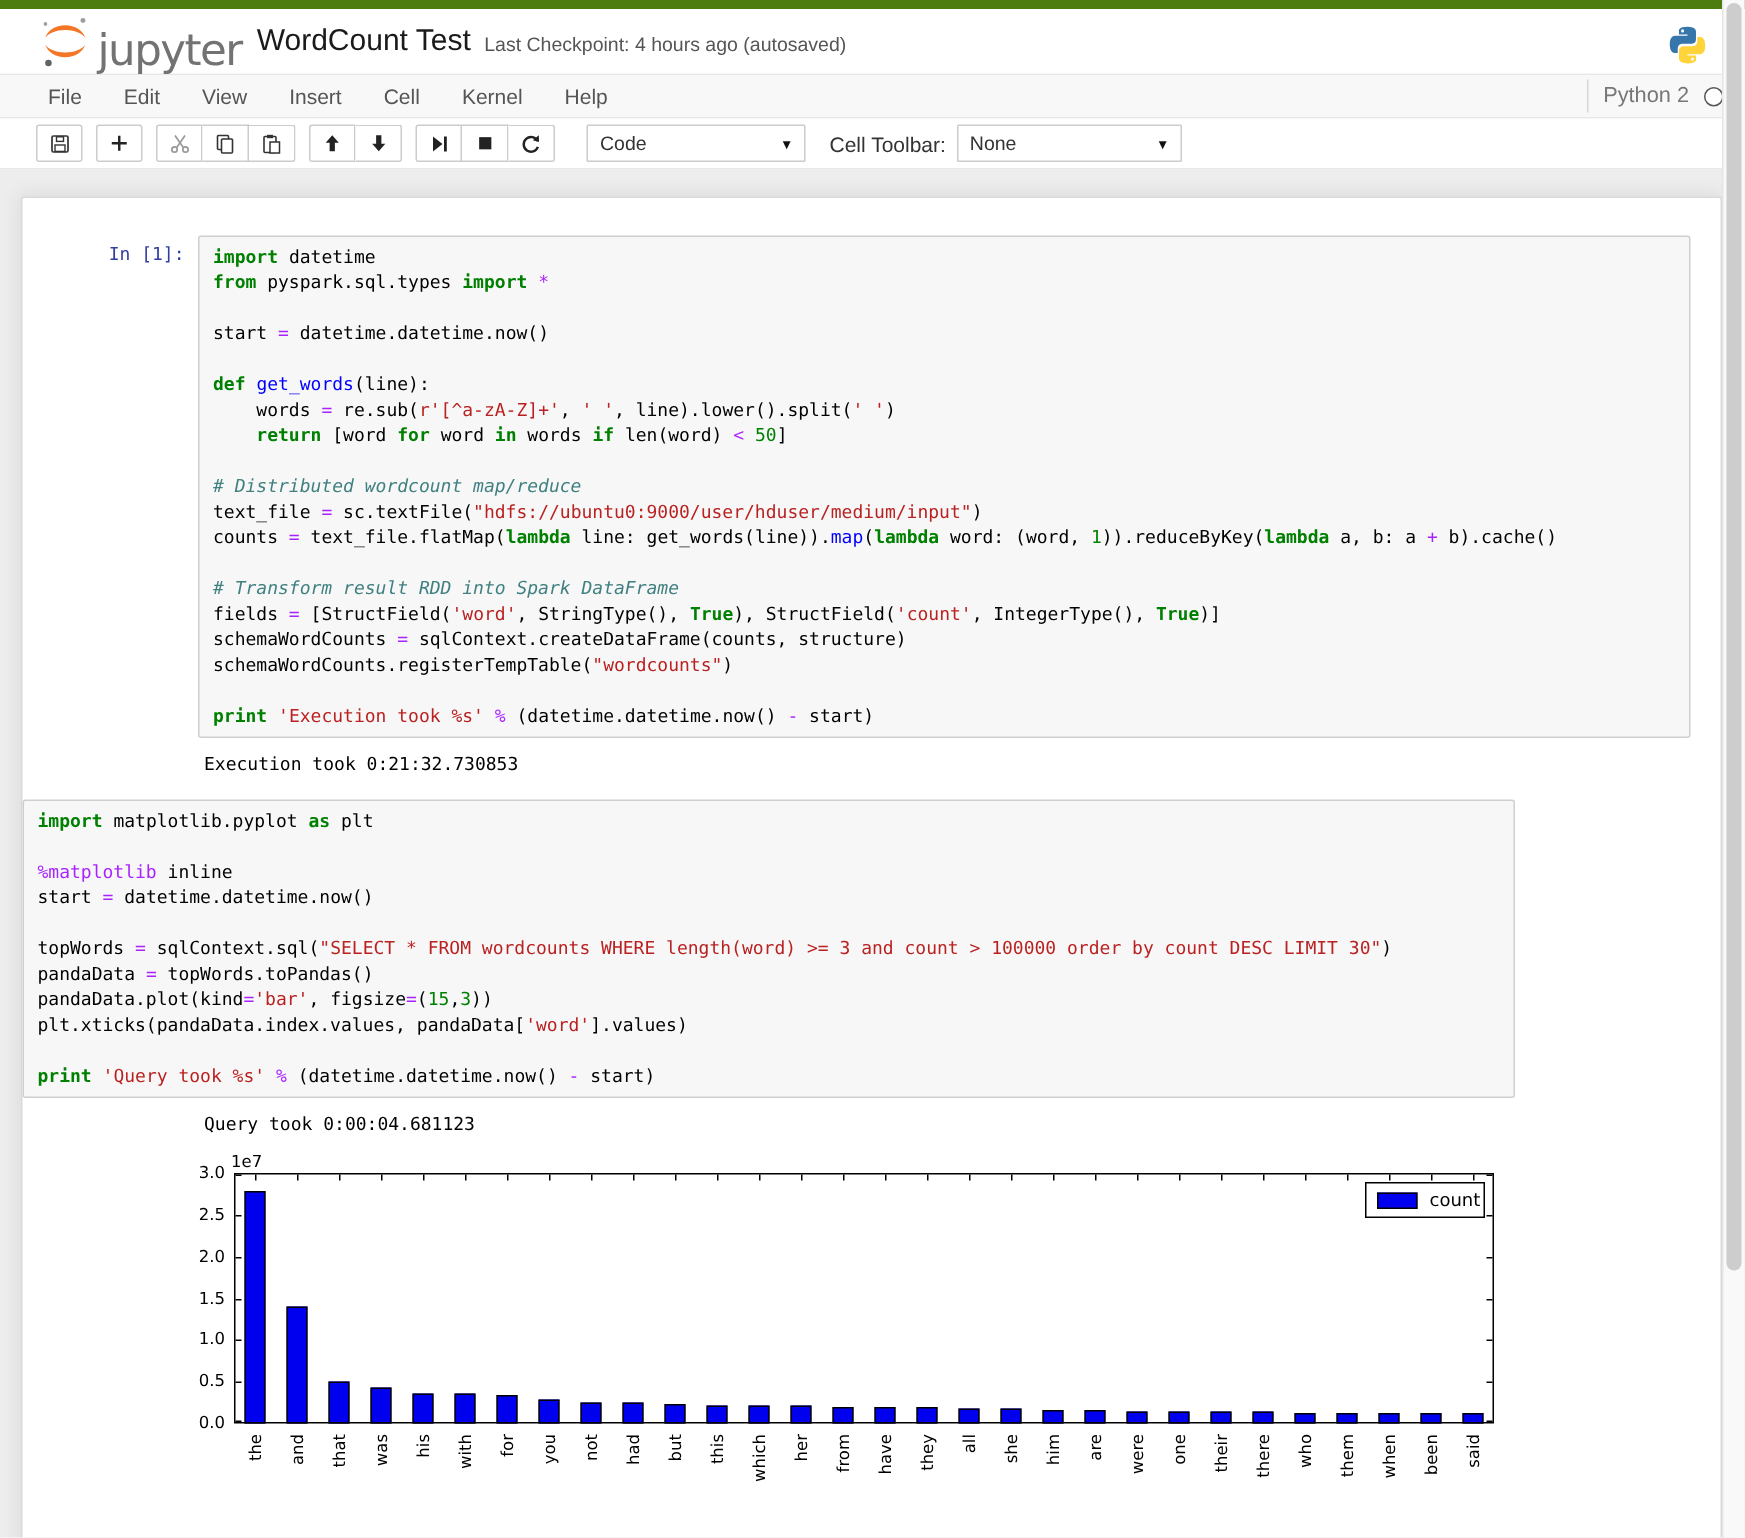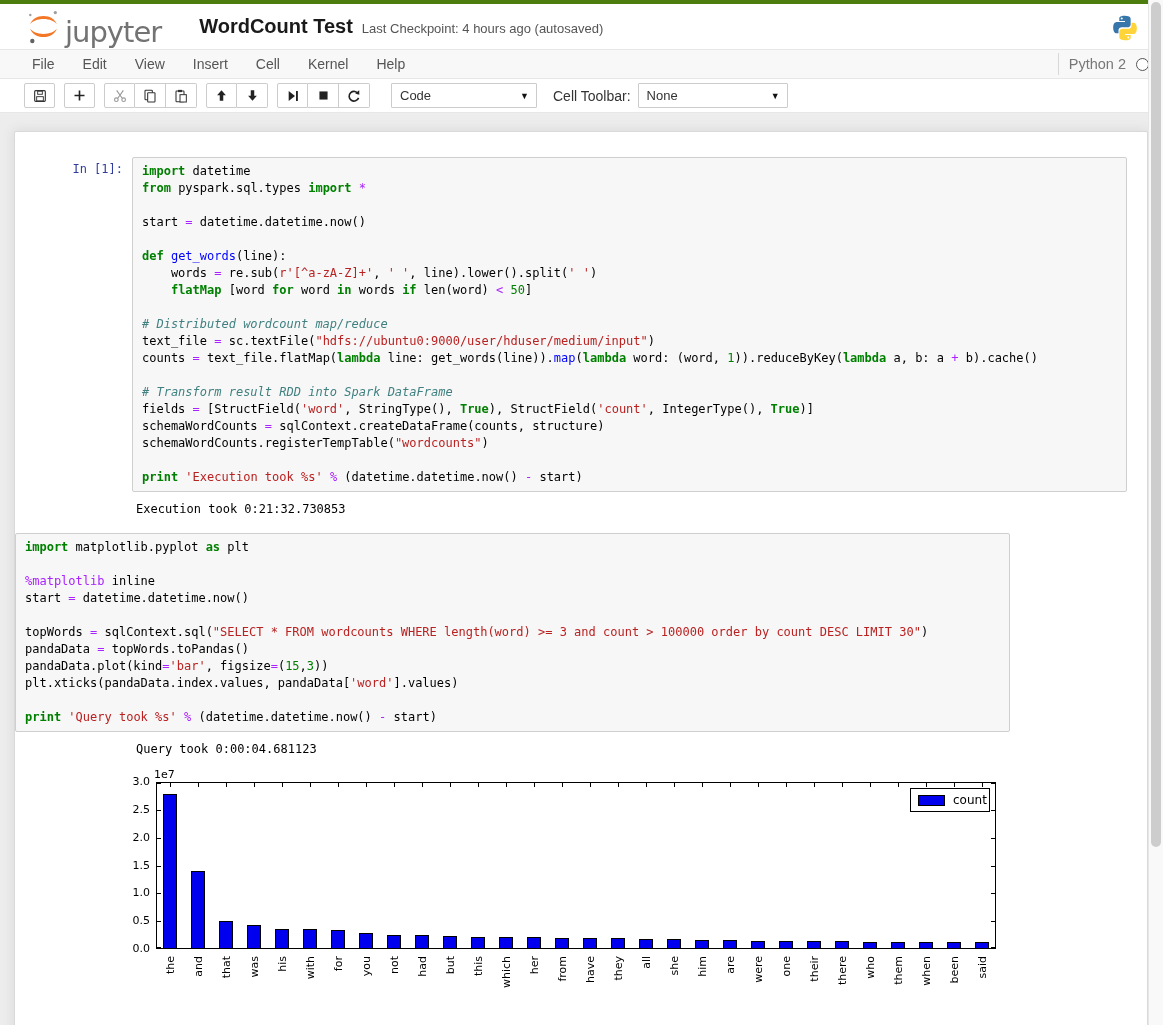--- a/index.html
+++ b/index.html
@@ -1,23 +1,23 @@
 <!DOCTYPE html>
 <html><head>
 <meta charset="utf-8">
 <style>
   * { box-sizing: border-box; margin: 0; padding: 0; }
   html,body { width:1163px; height:1025px; overflow:hidden; }
   body { font-family:"Liberation Sans", sans-serif; background:#ededed; position:relative; }
 
   
-  .header { background:#fff; height:49px; border-top:4px solid #4d7c0f; display:flex; align-items:center; padding-left:26px; position:relative; }
+  .header { background:#fff; height:49px; border-top:6px solid #4d7c0f; display:flex; align-items:center; padding-left:26px; position:relative; }
   .logo { display:flex; align-items:flex-end; cursor:pointer; }
   .logo-text { font-family:"DejaVu Sans", sans-serif; font-size:29px; color:#737373; letter-spacing:-1px; line-height:1; margin-left:4px; position:relative; top:2px;}
-  .nb-title { font-size:20px; color:#1a1a1a; margin-left:38px;font-weight:bold; }
+  .nb-title { font-size:20px; color:#1a1a1a; margin-left:10px; }
   .checkpoint { font-size:13px; color:#555; margin-left:9px; position:relative; top:2px; }
   .python-logo { position:absolute; right:24px; top:10px; }
 
   
   .menubar { background:#f8f8f8; height:30px; border-top:1px solid #e7e7e7; border-bottom:1px solid #e7e7e7; display:flex; align-items:center; padding-left:18px; }
   .menu-item { font-size:14px; color:#555; padding:0 14px; cursor:pointer; }
   .menubar-right { margin-left:auto; display:flex; align-items:center; padding-right:14px; }
   .kernel-sep { width:1px; height:22px; background:#d8d8d8; margin-right:10px; }
   .kernel-name { font-size:14.5px; color:#777; margin-right:10px; }
   .kernel-ind { width:13px; height:13px; border:1.6px solid #555; border-radius:50%; background:#fff; }
@@ -200,21 +200,21 @@
     <div class="cell-row">
       <div class="prompt-col">In [1]:</div>
       <div class="input-area">
           <div class="code-line"><span class="tok-k">import</span><span> datetime</span></div>
           <div class="code-line"><span class="tok-k">from</span><span> pyspark.sql.types </span><span class="tok-k">import</span><span> </span><span class="tok-o">*</span></div>
           <div class="code-line">&nbsp;</div>
           <div class="code-line"><span>start </span><span class="tok-o">=</span><span> datetime.datetime.now()</span></div>
           <div class="code-line">&nbsp;</div>
           <div class="code-line"><span class="tok-k">def</span><span> </span><span class="tok-d">get_words</span><span>(line):</span></div>
           <div class="code-line"><span>    words </span><span class="tok-o">=</span><span> re.sub(</span><span class="tok-s">r'[^a-zA-Z]+'</span><span>, </span><span class="tok-s">' '</span><span>, line).lower().split(</span><span class="tok-s">' '</span><span>)</span></div>
-          <div class="code-line"><span>    </span><span class="tok-k">flatMap</span><span> [word </span><span class="tok-k">for</span><span> word </span><span class="tok-k">in</span><span> words </span><span class="tok-k">if</span><span> len(word) </span><span class="tok-o">&lt;</span><span> </span><span class="tok-n">50</span><span>]</span></div>
+          <div class="code-line"><span>    </span><span class="tok-k">return</span><span> [word </span><span class="tok-k">for</span><span> word </span><span class="tok-k">in</span><span> words </span><span class="tok-k">if</span><span> len(word) </span><span class="tok-o">&lt;</span><span> </span><span class="tok-n">50</span><span>]</span></div>
           <div class="code-line">&nbsp;</div>
           <div class="code-line"><span class="tok-c"># Distributed wordcount map/reduce</span></div>
           <div class="code-line"><span>text_file </span><span class="tok-o">=</span><span> sc.textFile(</span><span class="tok-s">"hdfs://ubuntu0:9000/user/hduser/medium/input"</span><span>)</span></div>
           <div class="code-line"><span>counts </span><span class="tok-o">=</span><span> text_file.flatMap(</span><span class="tok-k">lambda</span><span> line: get_words(line)).</span><span class="tok-b">map</span><span>(</span><span class="tok-k">lambda</span><span> word: (word, </span><span class="tok-n">1</span><span>)).reduceByKey(</span><span class="tok-k">lambda</span><span> a, b: a </span><span class="tok-o">+</span><span> b).cache()</span></div>
           <div class="code-line">&nbsp;</div>
           <div class="code-line"><span class="tok-c"># Transform result RDD into Spark DataFrame</span></div>
           <div class="code-line"><span>fields </span><span class="tok-o">=</span><span> [StructField(</span><span class="tok-s">'word'</span><span>, StringType(), </span><span class="tok-k">True</span><span>), StructField(</span><span class="tok-s">'count'</span><span>, IntegerType(), </span><span class="tok-k">True</span><span>)]</span></div>
           <div class="code-line"><span>schemaWordCounts </span><span class="tok-o">=</span><span> sqlContext.createDataFrame(counts, structure)</span></div>
           <div class="code-line"><span>schemaWordCounts.registerTempTable(</span><span class="tok-s">"wordcounts"</span><span>)</span></div>
           <div class="code-line">&nbsp;</div>

